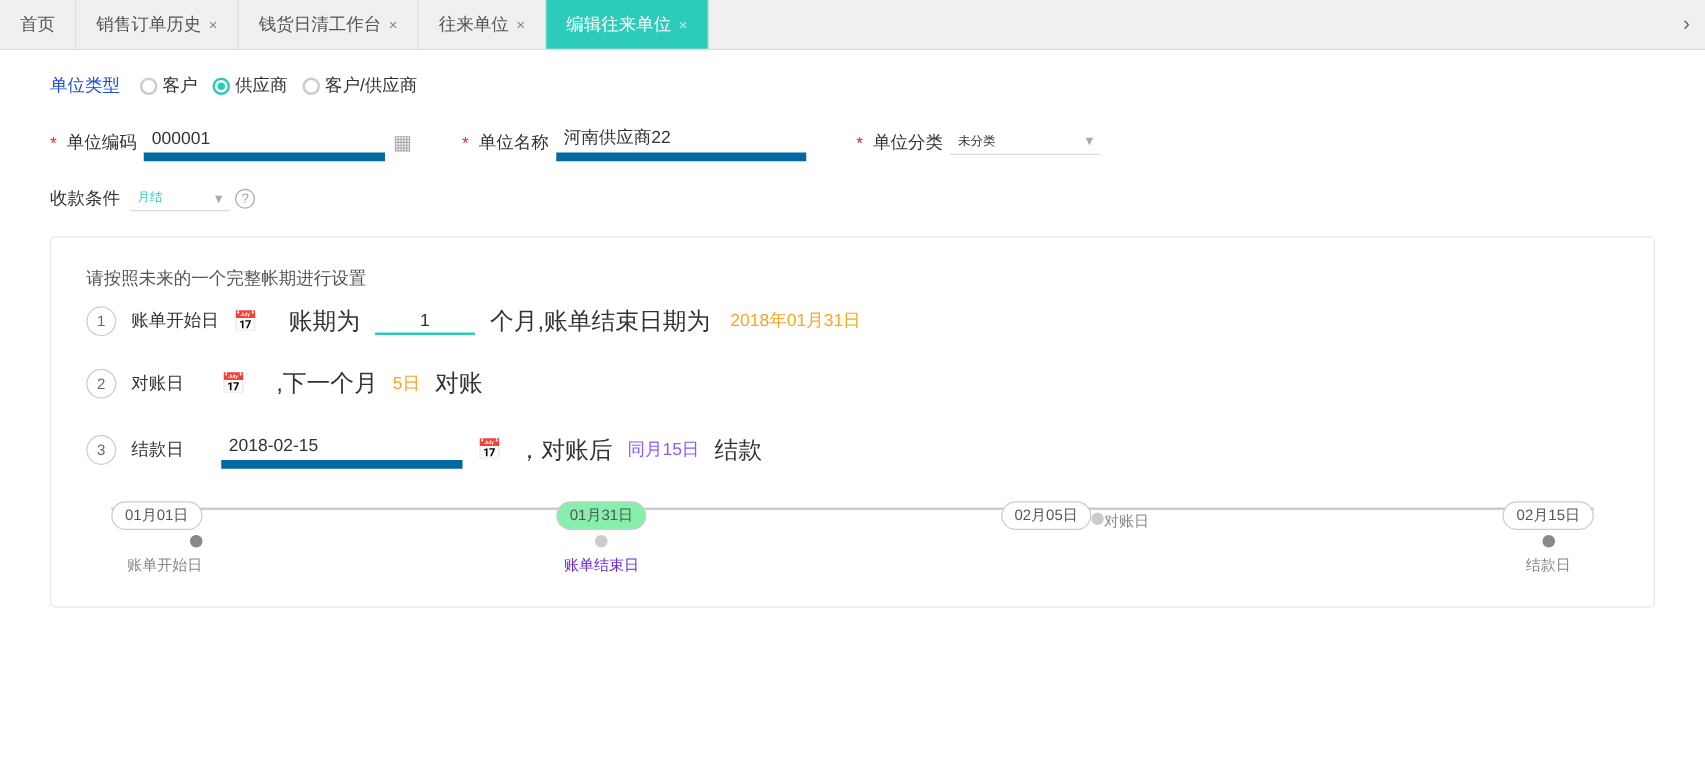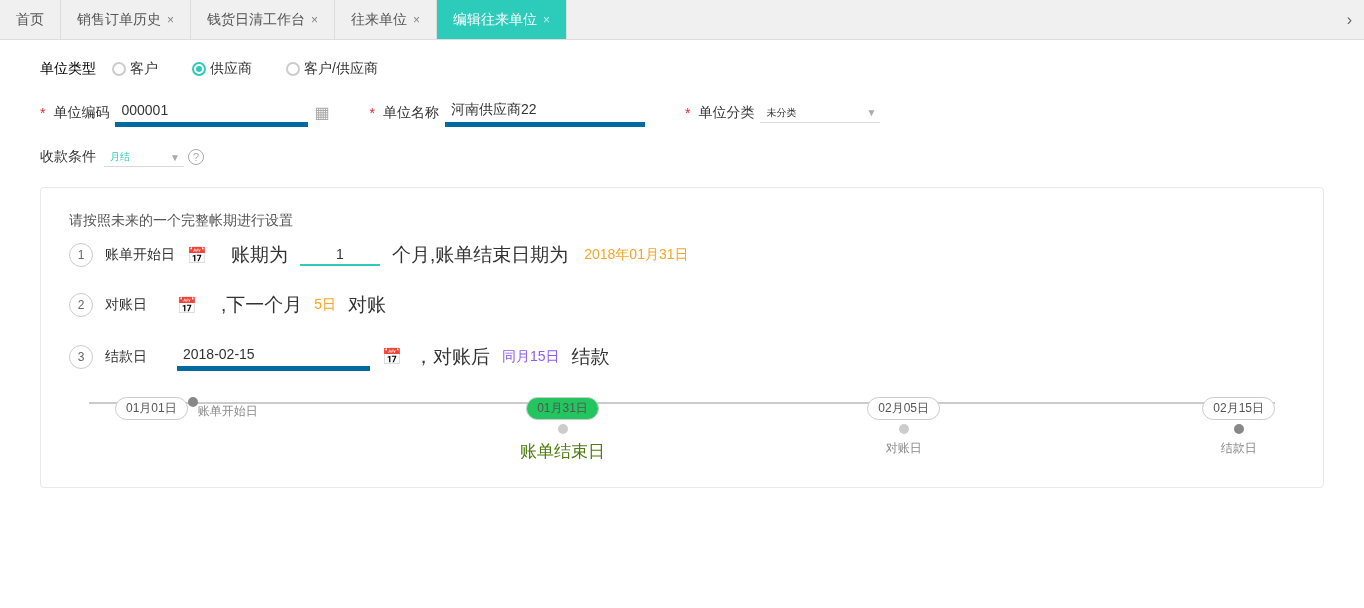--- a/index.html
+++ b/index.html
@@ -54,28 +54,28 @@
     
     .form-row {
       display: flex;
       align-items: center;
       margin-bottom: 20px;
       gap: 0;
     }
 
     .form-label {
       font-size: 14px;
-      color: #000000;
+      color: #1d4ed8;
       white-space: nowrap;
     }
     .required { color: #f5222d; margin-right: 2px; }
 
     .radio-group {
       display: flex;
-      gap: 34px;
+      gap: 12px;
       align-items: center;
       margin-left: 8px;
     }
     .radio-item {
       display: flex;
       align-items: center;
       gap: 4px;
       cursor: pointer;
     }
     .radio-circle {
@@ -105,21 +105,21 @@
       align-items: center;
       gap: 6px;
       margin-right: 40px;
     }
     .field-label {
       white-space: nowrap;
       font-size: 14px;
     }
     .field-input {
       border: none;
-      border-bottom: 5px solid #0369a1;
+      border-bottom: 7px solid #0369a1;
       outline: none;
       padding: 4px 6px;
       font-size: 14px;
       color: #333;
       background: transparent;
       min-width: 140px;
     }
     .field-input.short { min-width: 80px; }
 
     .calendar-icon {
@@ -344,37 +344,37 @@
       <span class="highlight-teal">同月15日</span>
       <span class="inline-text">结款</span>
     </div>
 
 
     <div style="position:relative; padding: 0 20px;">
       <div style="position:relative; display:flex; align-items:flex-start; justify-content:space-between; padding-top: 14px;">
 
         <div style="position:absolute; top:19px; left:0; right:0; height:2px; background:#ccc; z-index:0;"></div>
 
-        <div style="display:flex; flex-direction:row; align-items:flex-start; z-index:1;margin-left:26px;">
+        <div style="display:flex; flex-direction:column; align-items:flex-end; z-index:1;">
           <div style="border:1px solid #ccc; border-radius:20px; padding:2px 10px; font-size:12px; color:#555; background:#fff; margin-bottom:4px;">01月01日</div>
           <div style="width:10px; height:10px; border-radius:50%; background:#888; border:2px solid #888;"></div>
           <div style="font-size:12px; color:#888; margin-top:6px;">账单开始日</div>
         </div>
 
         <div style="flex:1;"></div>
 
         <div style="display:flex; flex-direction:column; align-items:center; z-index:1;">
-          <div style="border:1px solid #ccc; border-radius:20px; padding:2px 10px; font-size:12px; color:#555; background:#22c55e; margin-bottom:4px;">01月31日</div>
+          <div style="border:1px solid #ccc; border-radius:20px; padding:2px 10px; font-size:12px; color:#555; background:#86efac; margin-bottom:4px;">01月31日</div>
           <div style="width:10px; height:10px; border-radius:50%; background:#ccc; border:2px solid #ccc;"></div>
-          <div style="font-size:17px; color:#4d7c0f; margin-top:6px;">账单结束日</div>
+          <div style="font-size:12px; color:#6d28d9; margin-top:6px;">账单结束日</div>
         </div>
 
         <div style="flex:1;"></div>
 
-        <div style="display:flex; flex-direction:column; align-items:center; z-index:1;">
+        <div style="display:flex; flex-direction:row; align-items:center; z-index:1;">
           <div style="border:1px solid #ccc; border-radius:20px; padding:2px 10px; font-size:12px; color:#555; background:#fff; margin-bottom:4px;">02月05日</div>
           <div style="width:10px; height:10px; border-radius:50%; background:#ccc; border:2px solid #ccc;"></div>
           <div style="font-size:12px; color:#888; margin-top:6px;">对账日</div>
         </div>
 
         <div style="flex:1;"></div>
 
         <div style="display:flex; flex-direction:column; align-items:center; z-index:1;">
           <div style="border:1px solid #ccc; border-radius:20px; padding:2px 10px; font-size:12px; color:#555; background:#fff; margin-bottom:4px;">02月15日</div>
           <div style="width:10px; height:10px; border-radius:50%; background:#888; border:2px solid #888;"></div>

